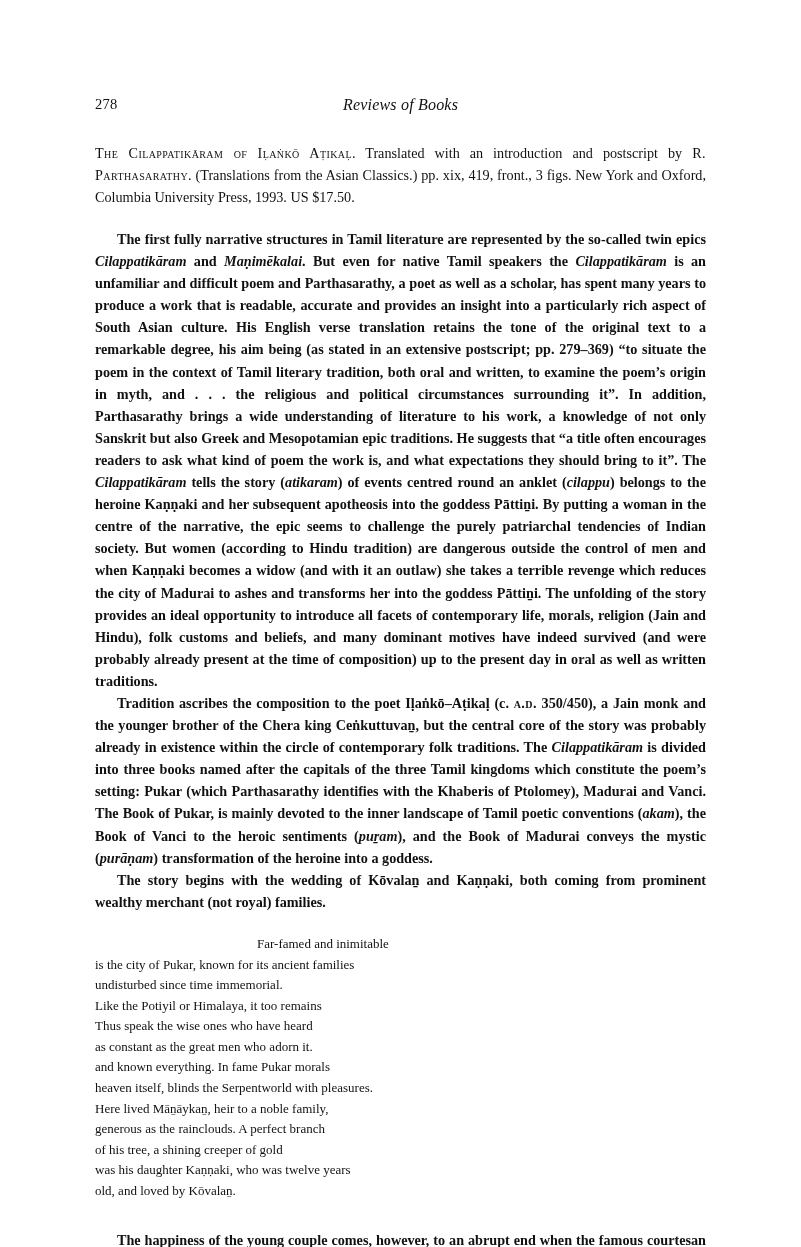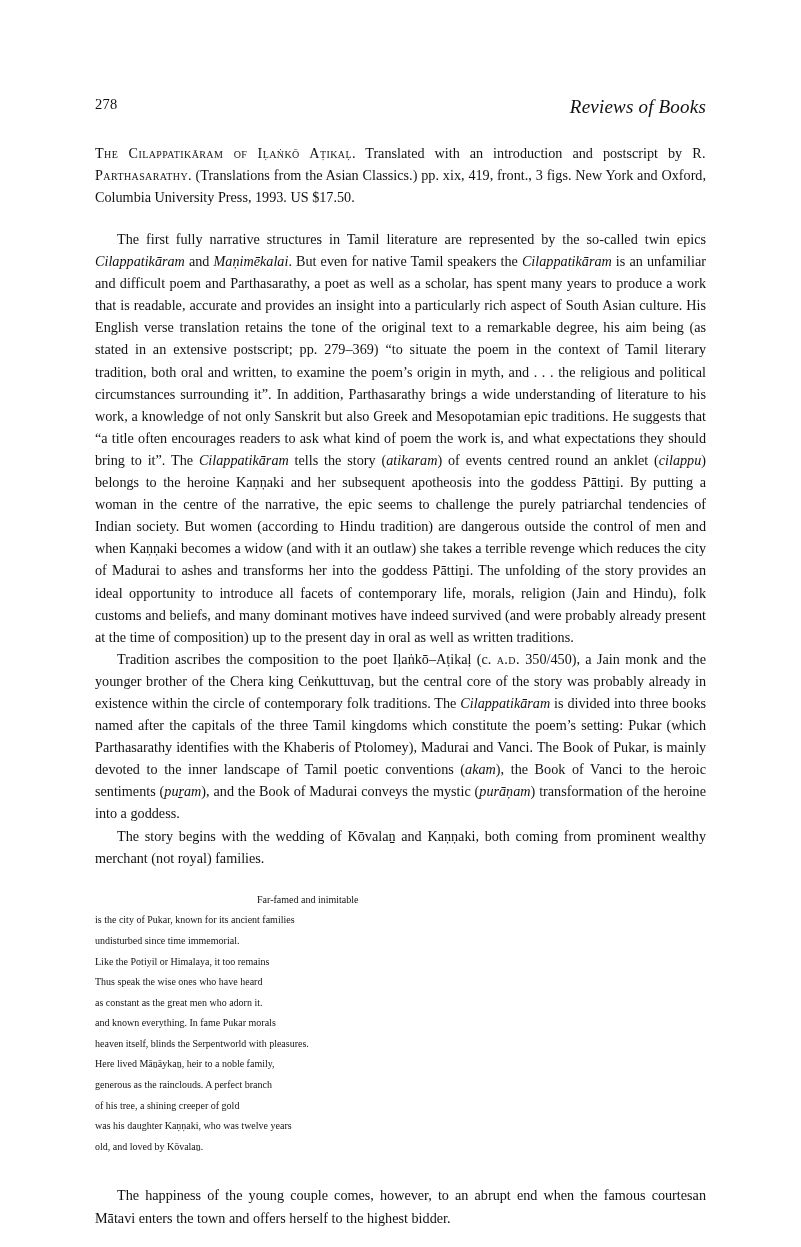--- a/index.html
+++ b/index.html
@@ -30,23 +30,23 @@
     margin-top: 88px;
   }
   .folio {
     position: absolute;
     left: 0;
     top: 0;
     font-size: 14.5px;
     letter-spacing: 0.3px;
   }
   .head-title {
-    text-align: right;
+    text-align: center;
     font-style: italic;
-    font-size: 19px;
+    font-size: 16px;
     letter-spacing: 0.2px;
   }
 
   
   .citation {
     margin-top: 16px;
     font-size: 14.2px;
     line-height: 22px;
     text-align: justify;
     text-align-last: left;
@@ -62,27 +62,28 @@
     margin-top: 20px;
   }
   p.para {
     margin: 0;
     font-size: 14.2px;
     line-height: 22.1px;
     text-align: justify;
     text-align-last: left;
     text-indent: 22px;
     hyphens: none;
+    font-weight: bold;
   }
   .it { font-style: italic; }
 
   
   .verse {
     margin-top: 21px;
-    font-size: 10px;
+    font-size: 13px;
     line-height: 20.6px;
   }
   .verse .vline {
     white-space: pre;
   }
   .verse .vline.first {
     padding-left: 162px;
   }
 
   

